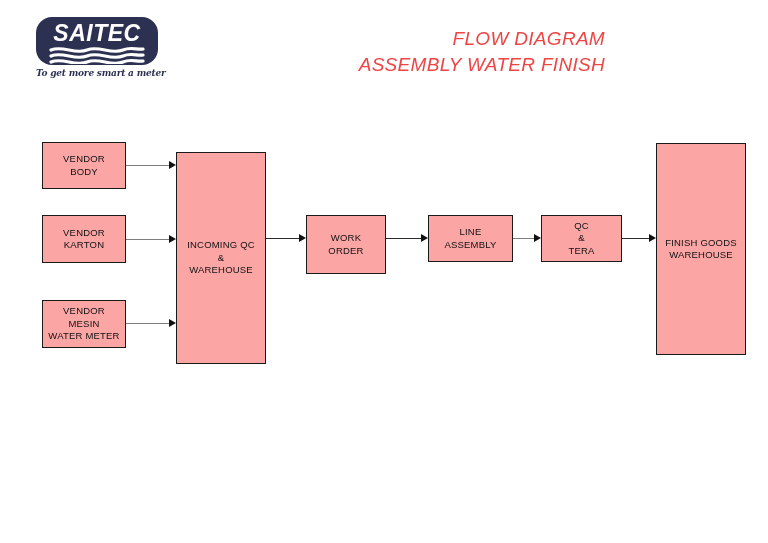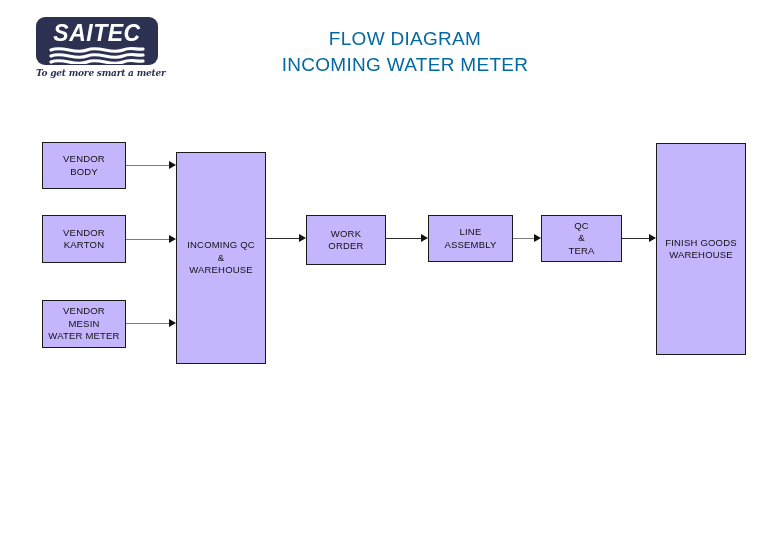--- a/index.html
+++ b/index.html
@@ -20,21 +20,21 @@
   #logo-block {
     position: absolute;
     left: 36px;
     top: 17px;
     width: 128px;
   }
   #logo-badge {
     width: 122px;
     height: 48px;
     background: #2c3152;
-    border-radius: 9px;
+    border-radius: 16px;
     position: relative;
     overflow: hidden;
   }
   #logo-wordmark {
     position: absolute;
     left: 0;
     right: 0;
     top: 3px;
     text-align: center;
     color: #ffffff;
@@ -63,41 +63,42 @@
     letter-spacing: -0.2px;
     white-space: nowrap;
   }
 
   
   #diagram-title {
     position: absolute;
     left: 205px;
     top: 26px;
     width: 400px;
-    text-align: center;
+    text-align: right;
     font-size: 19px;
     line-height: 26px;
-    color: #0369a1;
+    color: #ef4444;
     letter-spacing: 0.3px;
+    font-style: italic;
   }
 
   
   #diagram-canvas {
     position: absolute;
     left: 0;
     top: 0;
     width: 768px;
     height: 543px;
   }
 
   .node {
     position: absolute;
     box-sizing: border-box;
     border: 1.4px solid #1a1a1a;
-    background: #c4b5fd;
+    background: #fca5a5;
     display: flex;
     align-items: center;
     justify-content: center;
     text-align: center;
     font-size: 9.5px;
     line-height: 12.5px;
     color: #111111;
     letter-spacing: 0.2px;
   }
   .node .node-label {
@@ -132,21 +133,21 @@
       <path d="M2 5 C14 0, 26 10, 38 5 C50 0, 62 10, 74 5 C82 1.5, 88 5, 94 4" stroke="#ffffff" stroke-width="3.2" fill="none" stroke-linecap="round"></path>
       <path d="M2 11 C14 6, 26 16, 38 11 C50 6, 62 16, 74 11 C82 7.5, 88 11, 94 10" stroke="#ffffff" stroke-width="3.2" fill="none" stroke-linecap="round"></path>
       <path d="M2 17 C14 12, 26 22, 38 17 C50 12, 62 22, 74 17 C82 13.5, 88 17, 94 16" stroke="#ffffff" stroke-width="3.2" fill="none" stroke-linecap="round"></path>
     </svg>
   </div>
   <div id="logo-tagline">To get more smart a meter</div>
 </div>
 
 <div id="diagram-title">
   <div>FLOW DIAGRAM</div>
-  <div>INCOMING WATER METER</div>
+  <div>ASSEMBLY WATER FINISH</div>
 </div>
 
 <div id="diagram-canvas">
     <div class="node" style="left: 42px; top: 142px; width: 84px; height: 47px; border-color: rgb(26, 26, 26);">
       <span class="node-label">VENDOR
 BODY</span>
     </div>
     <div class="node" style="left: 42px; top: 215px; width: 84px; height: 48px; border-color: rgb(26, 26, 26);">
       <span class="node-label">VENDOR
 KARTON</span>
@@ -154,21 +155,21 @@
     <div class="node" style="left: 42px; top: 300px; width: 84px; height: 48px; border-color: rgb(26, 26, 26);">
       <span class="node-label">VENDOR
 MESIN
 WATER METER</span>
     </div>
     <div class="node" style="left: 176px; top: 152px; width: 90px; height: 212px; border-color: rgb(26, 26, 26);">
       <span class="node-label">INCOMING QC
 &amp;
 WAREHOUSE</span>
     </div>
-    <div class="node" style="left: 306px; top: 215px; width: 80px; height: 50px; border-color: rgb(26, 26, 26);">
+    <div class="node" style="left: 306px; top: 215px; width: 80px; height: 59px; border-color: rgb(26, 26, 26);">
       <span class="node-label">WORK
 ORDER</span>
     </div>
     <div class="node" style="left: 428px; top: 215px; width: 85px; height: 47px; border-color: rgb(26, 26, 26);">
       <span class="node-label">LINE
 ASSEMBLY</span>
     </div>
     <div class="node" style="left: 541px; top: 215px; width: 81px; height: 47px; border-color: rgb(26, 26, 26); text-align: center;">
       <span class="node-label">QC
 &amp;

